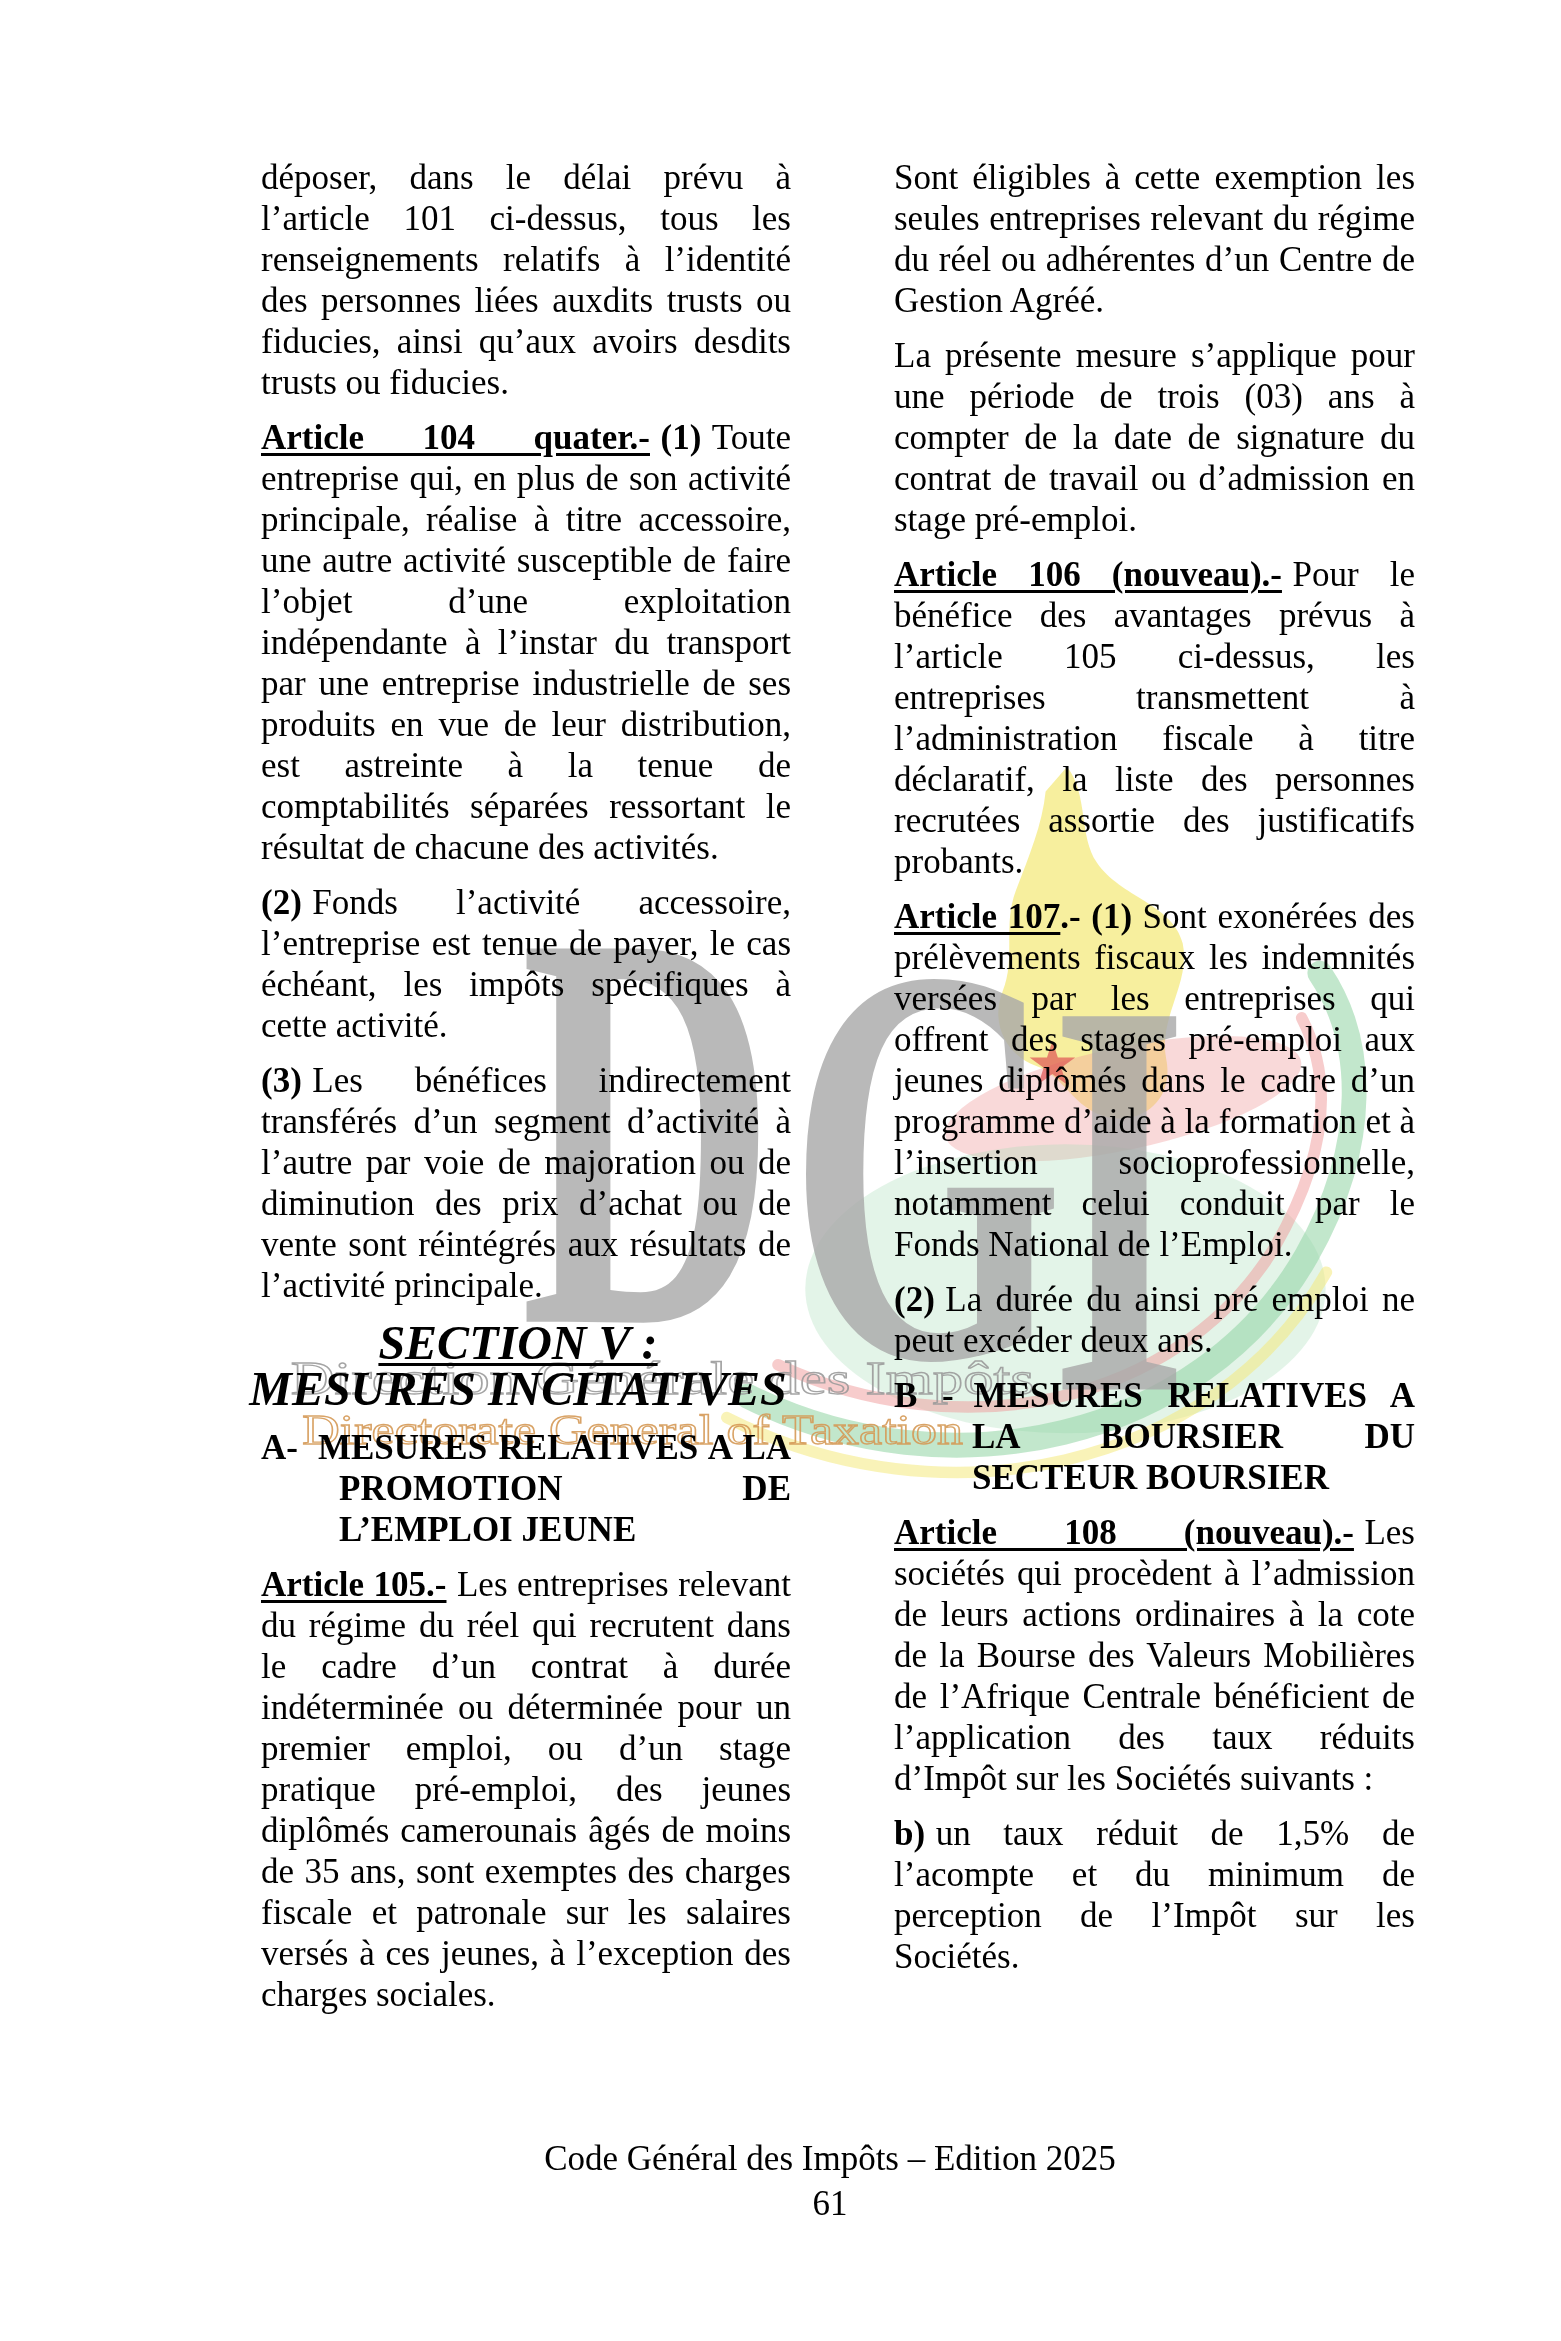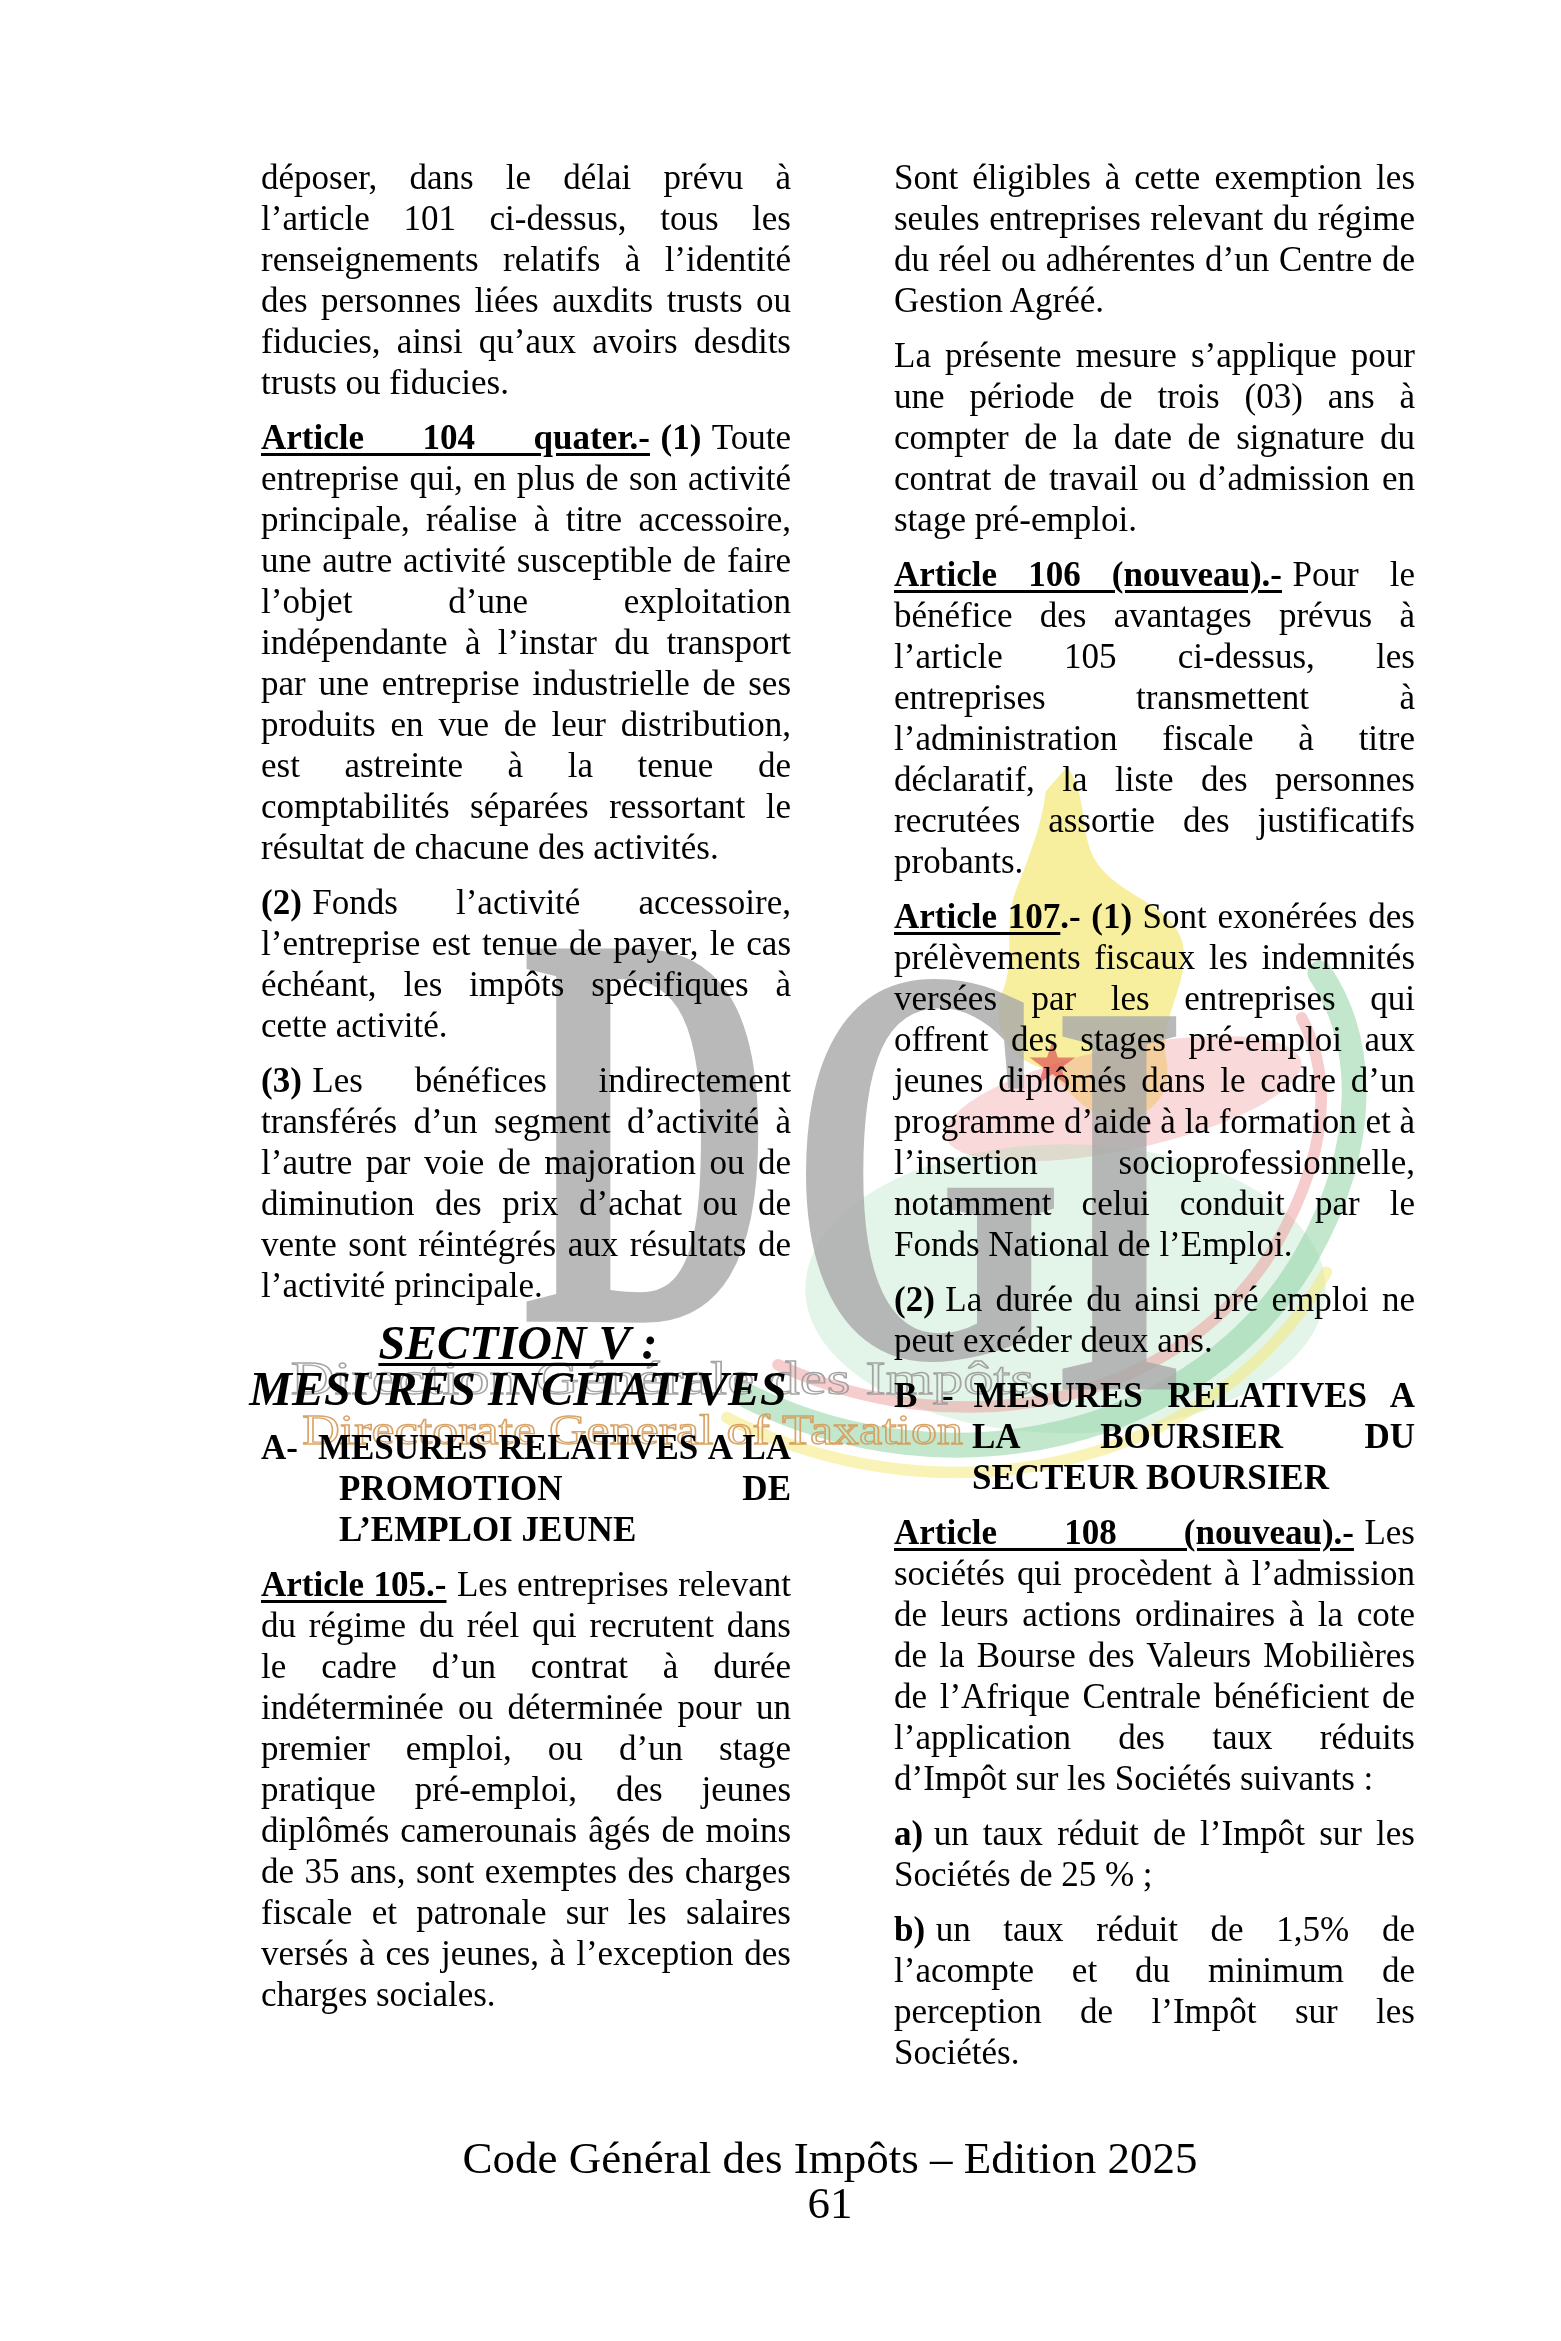--- a/index.html
+++ b/index.html
@@ -27,21 +27,21 @@
   .lead{font-weight:bold;text-decoration:underline;text-decoration-thickness:2.5px;text-underline-offset:4.1px;margin-right:.30em}
   .lead0{font-weight:bold;text-decoration:underline;text-decoration-thickness:2.5px;text-underline-offset:4.1px}
   .sep{font-weight:bold;margin-right:.30em}
   .num{font-weight:bold;margin-right:.30em}
   .col p.sect{text-align:center;margin:6.6px 0 15px 0;font-size:48px;line-height:46px}
   .hang{padding-left:78px;text-indent:-78px;font-weight:bold;margin:0 0 15px 0}
   .hlabel{margin-right:20px}
   .footer{
     position:absolute;z-index:1;
     left:245px;top:2136px;width:1170px;
-    text-align:center;font-size:45px;line-height:45px;
+    text-align:center;font-size:35px;line-height:45px;
   }
 </style>
 </head>
 <body>
 
 <div class="page">
 
   <svg class="wm" viewBox="0 0 1890 2835" aria-hidden="true">
 
     <path opacity="0.75" d="M1292,928 C1318,962 1306,1012 1328,1044 C1356,1086 1420,1094 1432,1142
@@ -96,21 +96,20 @@
     <p><span class="lead">Article 106 (nouveau).-</span><span>Pour le bénéfice des avantages prévus à l’article 105 ci-dessus, les entreprises transmettent à l’administration fiscale à titre déclaratif, la liste des personnes recrutées assortie des justificatifs probants.</span></p>
 
     <p><span class="lead0">Article 107</span><span class="sep">.-</span><span class="num">(1)</span><span>Sont exonérées des prélèvements fiscaux les indemnités versées par les entreprises qui offrent des stages pré-emploi aux jeunes diplômés dans le cadre d’un programme d’aide à la formation et à l’insertion socioprofessionnelle, notamment celui conduit par le Fonds National de l’Emploi.</span></p>
 
     <p><span class="num">(2)</span><span>La durée du ainsi pré emploi ne peut excéder deux ans.</span></p>
 
     <p class="hang"><span class="hlabel">B -</span><span>MESURES RELATIVES A LA BOURSIER DU SECTEUR BOURSIER</span></p>
 
     <p><span class="lead">Article 108 (nouveau).-</span><span>Les sociétés qui procèdent à l’admission de leurs actions ordinaires à la cote de la Bourse des Valeurs Mobilières de l’Afrique Centrale bénéficient de l’application des taux réduits d’Impôt sur les Sociétés suivants :</span></p>
 
-    <p><span class="num">a)</span><span>un taux réduit de l’Impôt sur les Sociétés de 25 % ;</span></p>
 
     <p><span class="num">b)</span><span>un taux réduit de 1,5% de l’acompte et du minimum de perception de l’Impôt sur les Sociétés.</span></p>
 
   </div>
 
   <div class="footer">
     <div>Code Général des Impôts – Edition 2025</div>
     <div>61</div>
   </div>
 

